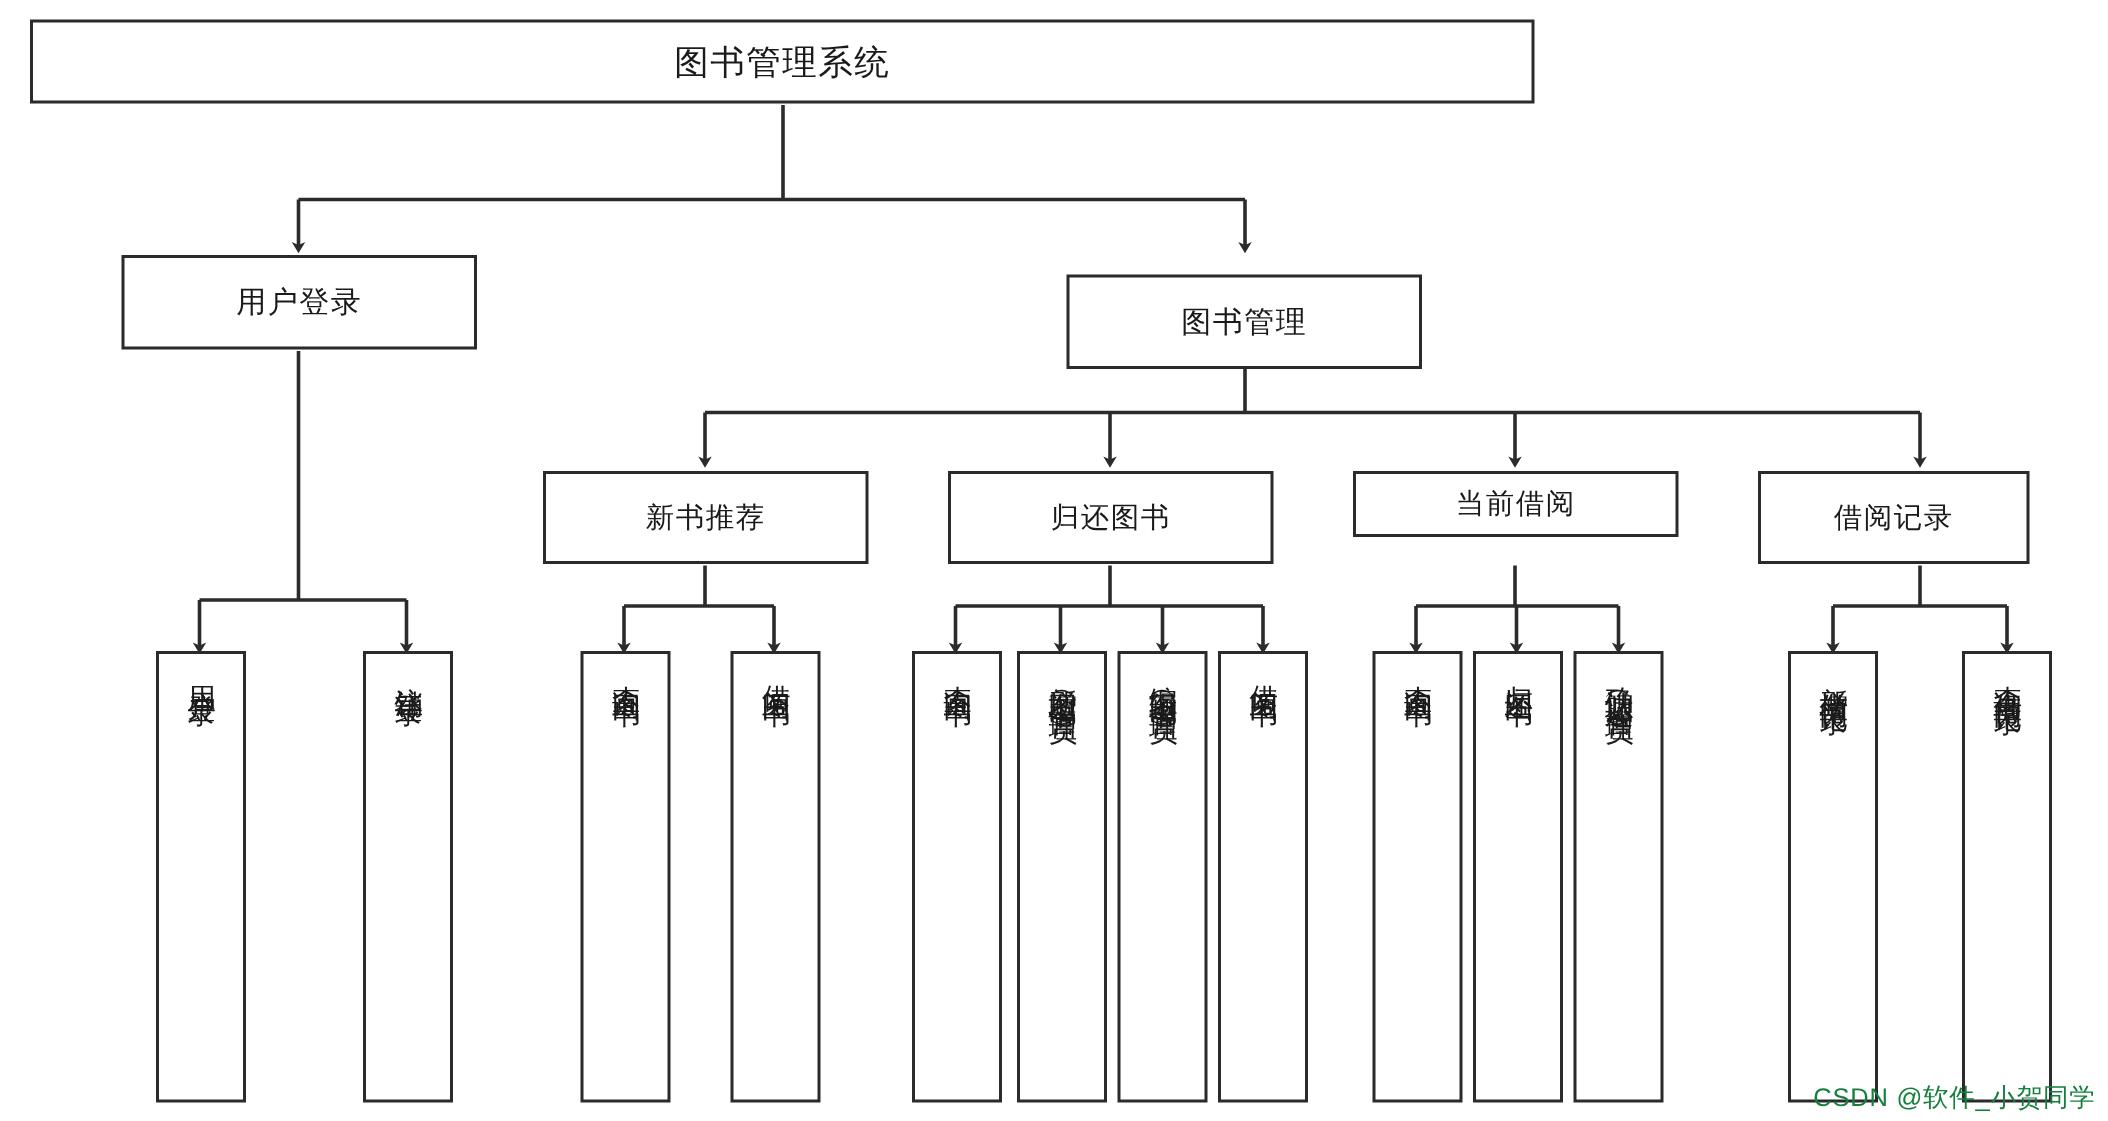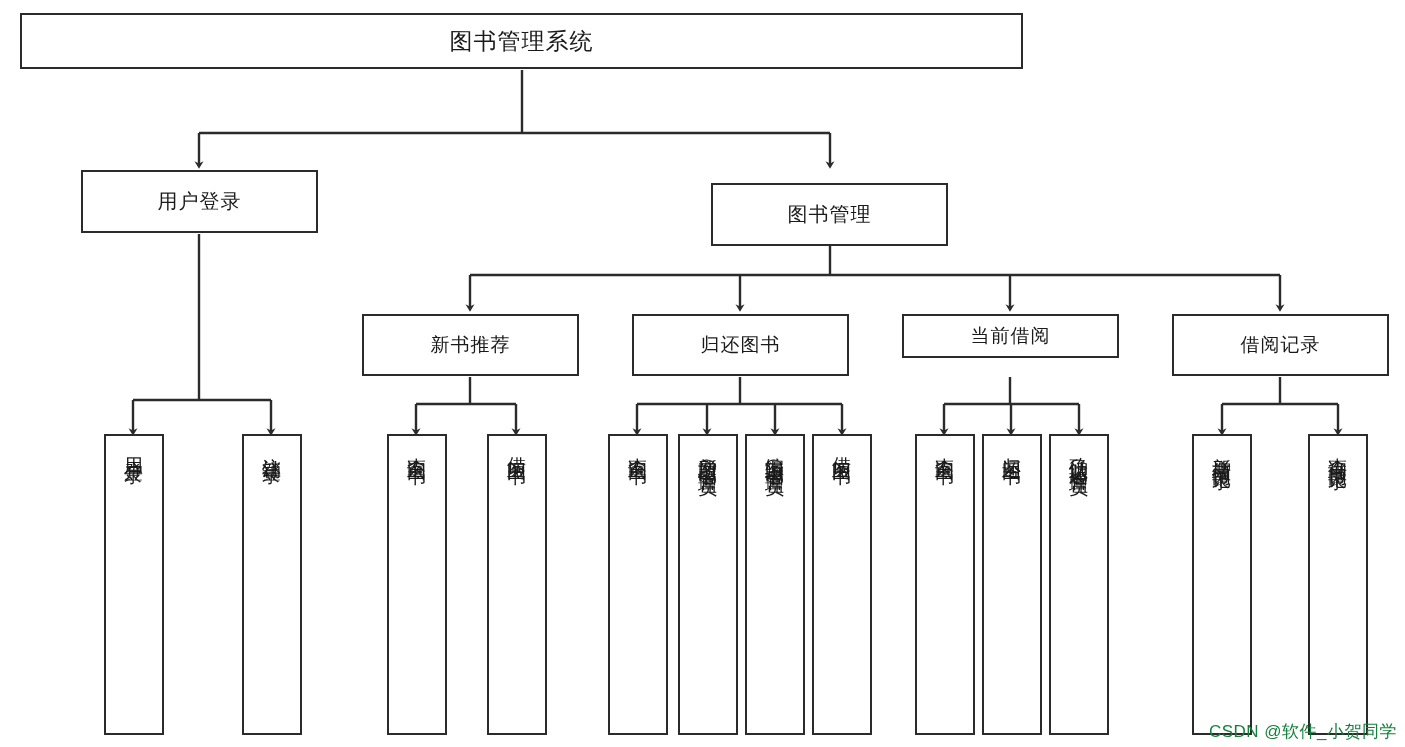--- a/index.html
+++ b/index.html
@@ -144,21 +144,21 @@
 
   <div class="node lvl3" style="left:362px; top:314px; width:217px; height:62px;">
     <span class="htext">新书推荐</span>
   </div>
   <div class="node lvl3" style="left:632px; top:314px; width:217px; height:62px;">
     <span class="htext">归还图书</span>
   </div>
   <div class="node lvl3" style="left:902px; top:314px; width:217px; height:44px;">
     <span class="htext">当前借阅</span>
   </div>
-  <div class="node lvl3" style="left:1172px; top:314px; width:217px; height:62px;">
+  <div class="node lvl3" style="left:1172px; top:314px; width:181px; height:62px;">
     <span class="htext">借阅记录</span>
   </div>
 
   <div class="node leaf" style="left:104px; top:434px; width:60px; height:301px;">
     <span class="vtext">用户登录</span>
   </div>
   <div class="node leaf" style="left:242px; top:434px; width:60px; height:301px;">
     <span class="vtext">注销登录</span>
   </div>
 

